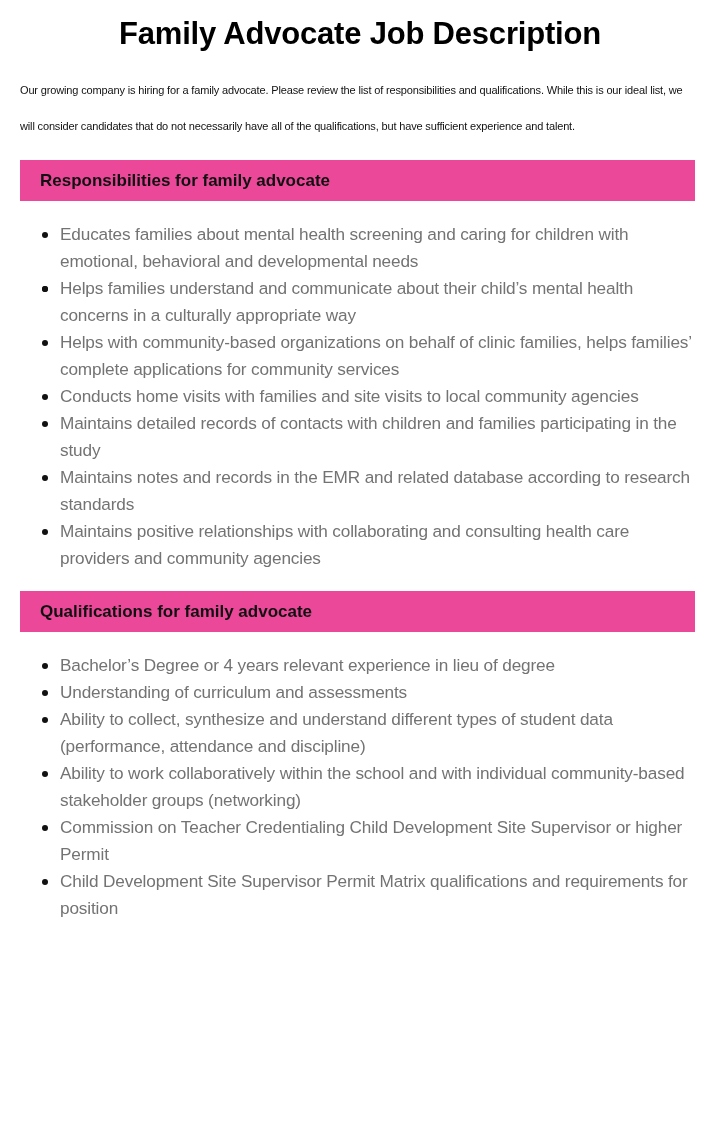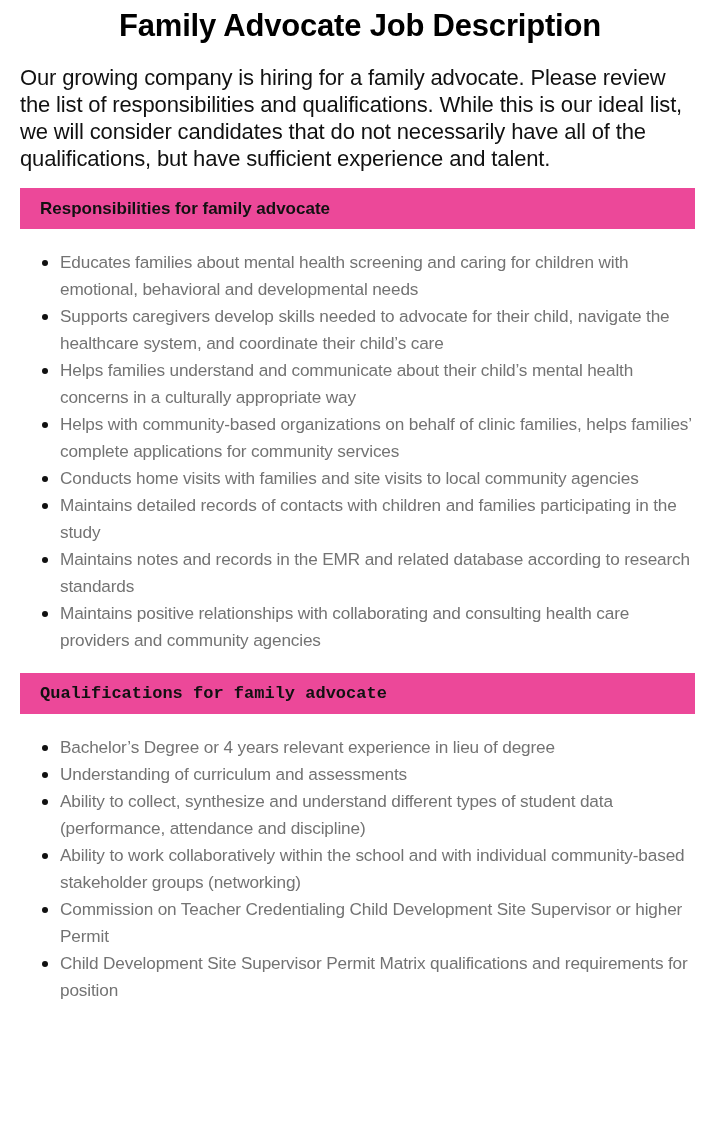--- a/index.html
+++ b/index.html
@@ -13,53 +13,52 @@
       overflow: hidden;
       font-family: "Liberation Sans", "DejaVu Sans", sans-serif;
       color: #111111;
     }
     .page {
       padding: 0 20px 0 20px;
       box-sizing: border-box;
       width: 720px;
     }
     .title {
-      margin: 4px;
+      margin: 12px;
       padding-top: 2px;
       height: 44px;
       line-height: 40px;
       text-align: center;
       font-size: 31px;
       font-weight: bold;
       color: #000000;
       letter-spacing: -0.2px;
     }
     .intro {
       margin: 14px 0 0 0;
-      font-size: 22px;
-      line-height: 27px;
+      font-size: 11px;
+      line-height: 36px;
       color: #111111;
       letter-spacing: -0.15px;
     }
     .section-header {
       margin-top: 16px;
       background: #ec4899;
       height: 41px;
       width: 675px;
       box-sizing: border-box;
       padding-left: 20px;
       display: flex;
       align-items: center;
       font-size: 17px;
       font-weight: bold;
       color: #111111;
     }
     .section-header.second {
       margin-top: 19px;
-      font-family: Liberation Mono, monospace;
     }
     ul.items {
       margin: 20px 0 0 0;
       padding: 0 0 0 40px;
       list-style: none;
     }
     ul.items li {
       position: relative;
       font-size: 17.2px;
       line-height: 27px;
@@ -90,21 +89,21 @@
 
 <div class="page">
   <h1 class="title">Family Advocate Job Description</h1>
   <p class="intro">Our growing company is hiring for a family advocate. Please review the list of responsibilities and qualifications. While this is our ideal list, we will consider candidates that do not necessarily have all of the qualifications, but have sufficient experience and talent.</p>
 
   <div class="section-header">
     <span>Responsibilities for family advocate</span>
   </div>
   <ul class="items">
     <li><span class="bullet"></span><span>Educates families about mental health screening and caring for children with emotional, behavioral and developmental needs</span></li>
-    <li><span class="bullet"></span><span>Supports caregivers develop skills needed to advocate for their child, navigate the healthcare system, and coordinate their child’s care</span></li>
+    <li><span class="bullet"></span></li>
     <li><span class="bullet"></span><span>Helps families understand and communicate about their child’s mental health concerns in a culturally appropriate way</span></li>
     <li><span class="bullet"></span><span>Helps with community-based organizations on behalf of clinic families, helps families’ complete applications for community services</span></li>
     <li><span class="bullet"></span><span>Conducts home visits with families and site visits to local community agencies</span></li>
     <li><span class="bullet"></span><span>Maintains detailed records of contacts with children and families participating in the study</span></li>
     <li><span class="bullet"></span><span>Maintains notes and records in the EMR and related database according to research standards</span></li>
     <li><span class="bullet"></span><span>Maintains positive relationships with collaborating and consulting health care providers and community agencies</span></li>
   </ul>
 
   <div class="section-header second">
     <span>Qualifications for family advocate</span>

